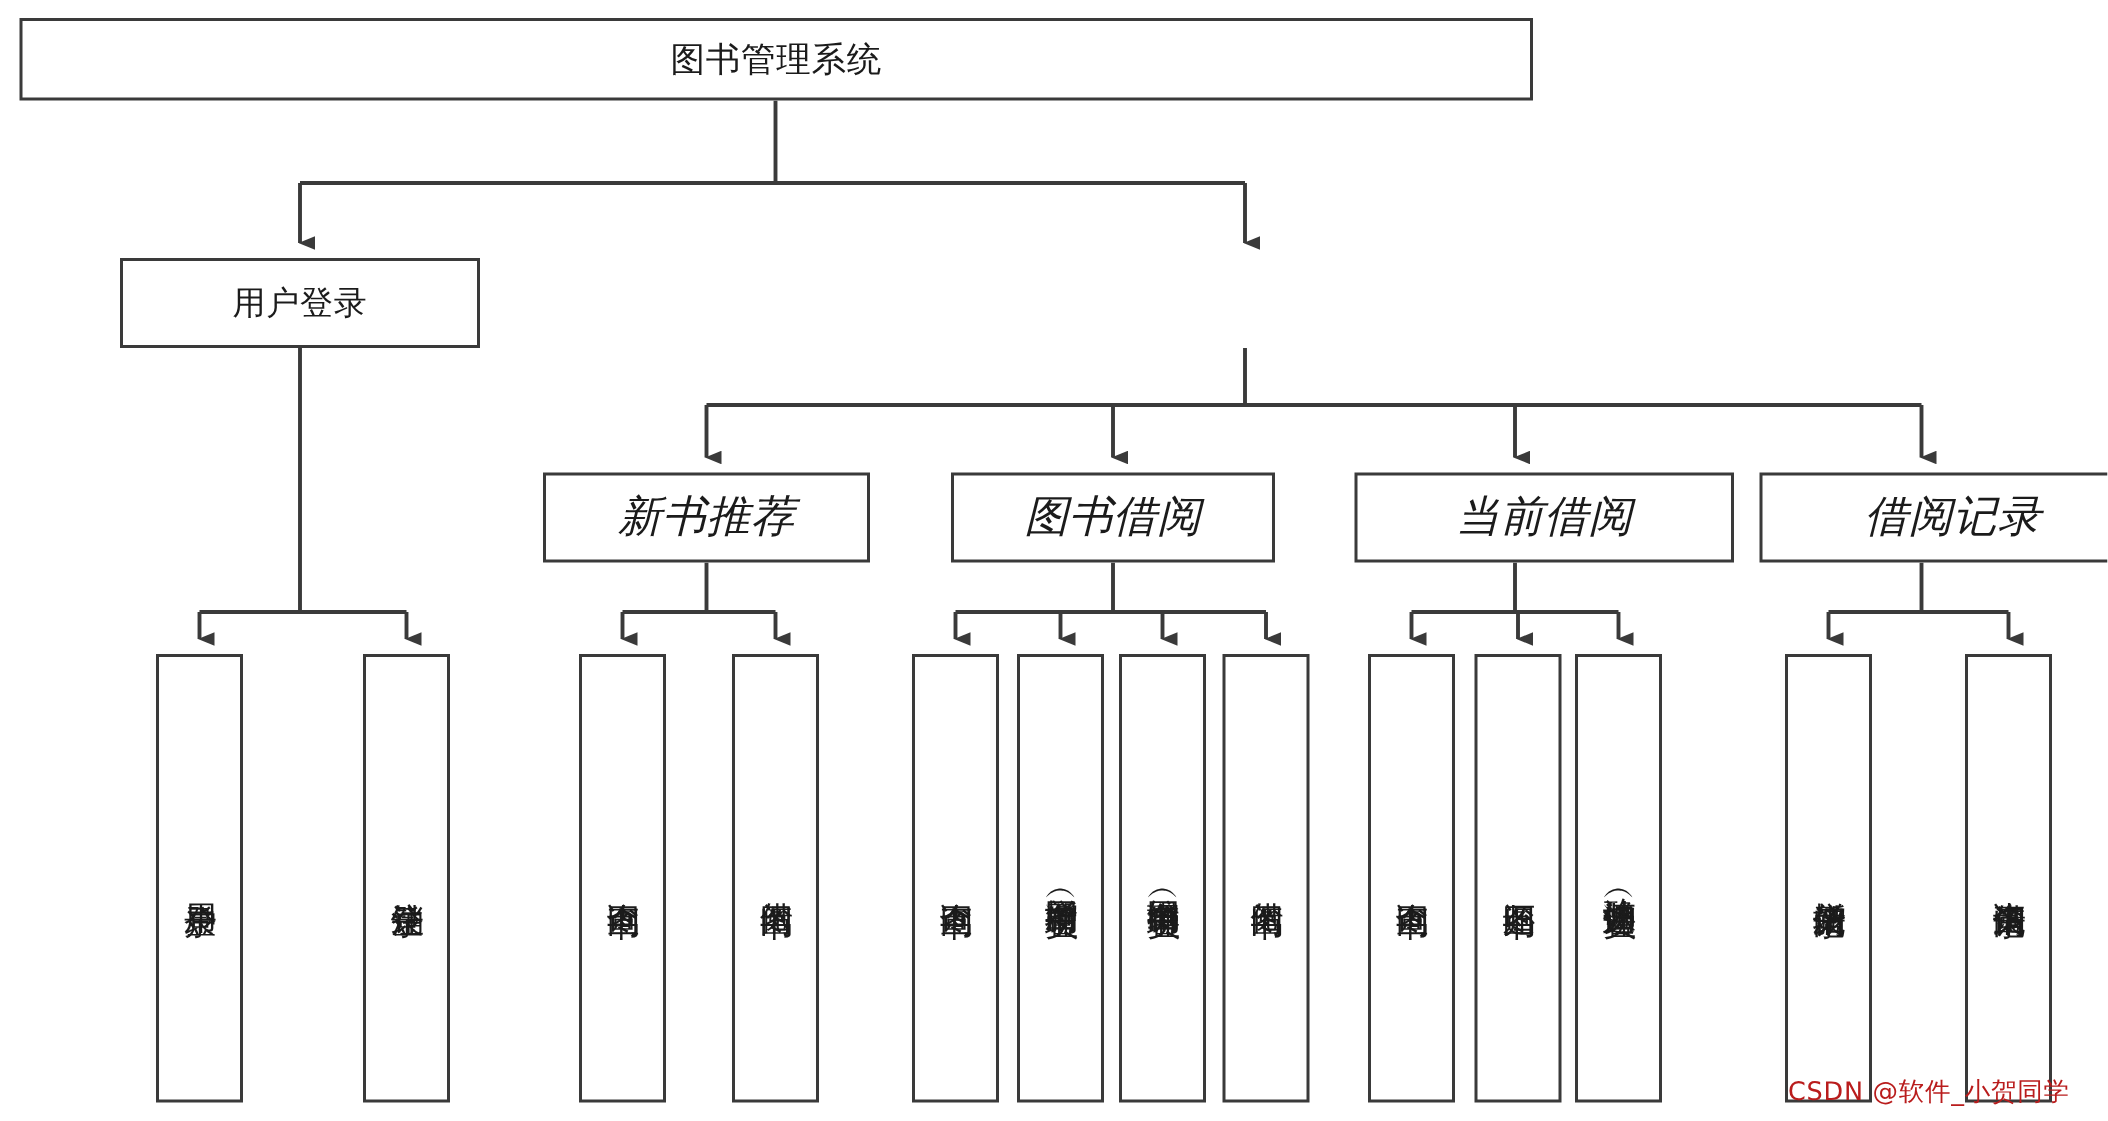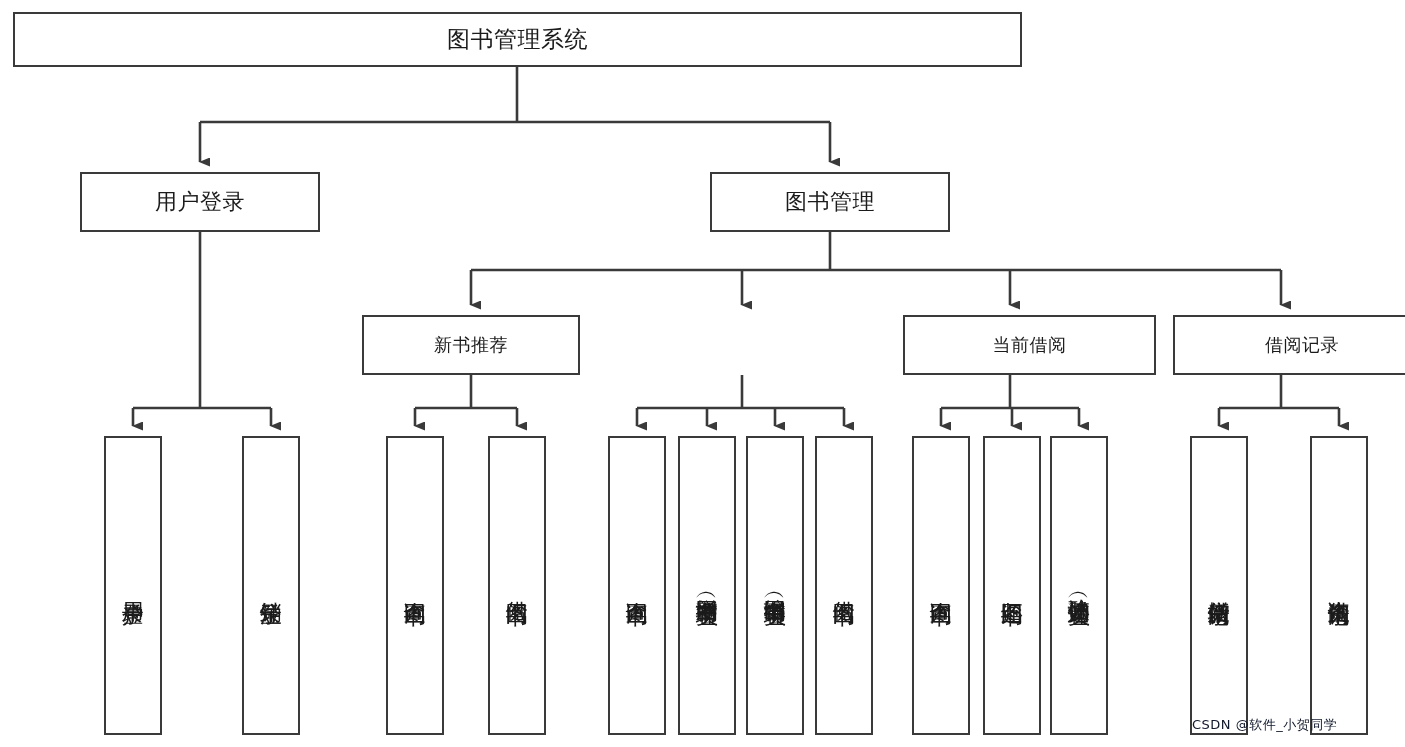--- a/index.html
+++ b/index.html
@@ -38,42 +38,43 @@
   }
   .node-root {
     font-size: 23px;
     letter-spacing: 0.5px;
   }
   .node-l2 {
     font-size: 22px;
     letter-spacing: 0.5px;
   }
   .node-l3 {
-    font-size: 18px;
+    font-size: 29px;
     letter-spacing: 0.5px;
+    font-style: italic;
   }
   .node-leaf {
     font-size: 22px;
     padding: 8px 0;
     align-items: center;
     justify-content: center;
   }
   .vtext {
     writing-mode: vertical-rl;
     text-orientation: upright;
     -webkit-writing-mode: vertical-rl;
     line-height: 1.06;
     letter-spacing: 1px;
     white-space: nowrap;
     text-align: center;
   }
   .watermark {
     position: absolute;
-    font-size: 13px;
-    color: #0f172a;
+    font-size: 17px;
+    color: #b91c1c;
     white-space: nowrap;
     letter-spacing: 0.5px;
     font-family: "DejaVu Sans", "Liberation Sans", sans-serif;
   }
 </style>
 </head>
 <body>
 
 <div id="diagram-root">
 
@@ -127,26 +128,26 @@
     </g>
   </svg>
 
   <div class="node node-root" id="n-root" style="left: 13px; top: 12px; width: 1009px; height: 55px;">
     <span>图书管理系统</span>
   </div>
 
   <div class="node node-l2" id="n-l2-0" style="left: 80px; top: 172px; width: 240px; height: 60px;">
     <span>用户登录</span>
   </div>
-  <div class="node node-l2" id="n-l2-1" style="left: 710px; top: 172px; width: 240px; height: 60px;">
-    <span>图书管理</span>
-  </div>
 
   <div class="node node-l3" id="n-l3-0" style="left: 362px; top: 315px; width: 218px; height: 60px;">
     <span>新书推荐</span>
+  </div>
+  <div class="node node-l3" id="n-l3-1" style="left: 634px; top: 315px; width: 216px; height: 60px;">
+    <span>图书借阅</span>
   </div>
   <div class="node node-l3" id="n-l3-2" style="left: 903px; top: 315px; width: 253px; height: 60px;">
     <span>当前借阅</span>
   </div>
   <div class="node node-l3" id="n-l3-3" style="left: 1173px; top: 315px; width: 258px; height: 60px;">
     <span>借阅记录</span>
   </div>
 
   <div class="node node-leaf" id="n-leaf-0" style="left: 104px; top: 436px; width: 58px; height: 299px;">
     <span class="vtext">用户登录</span>

